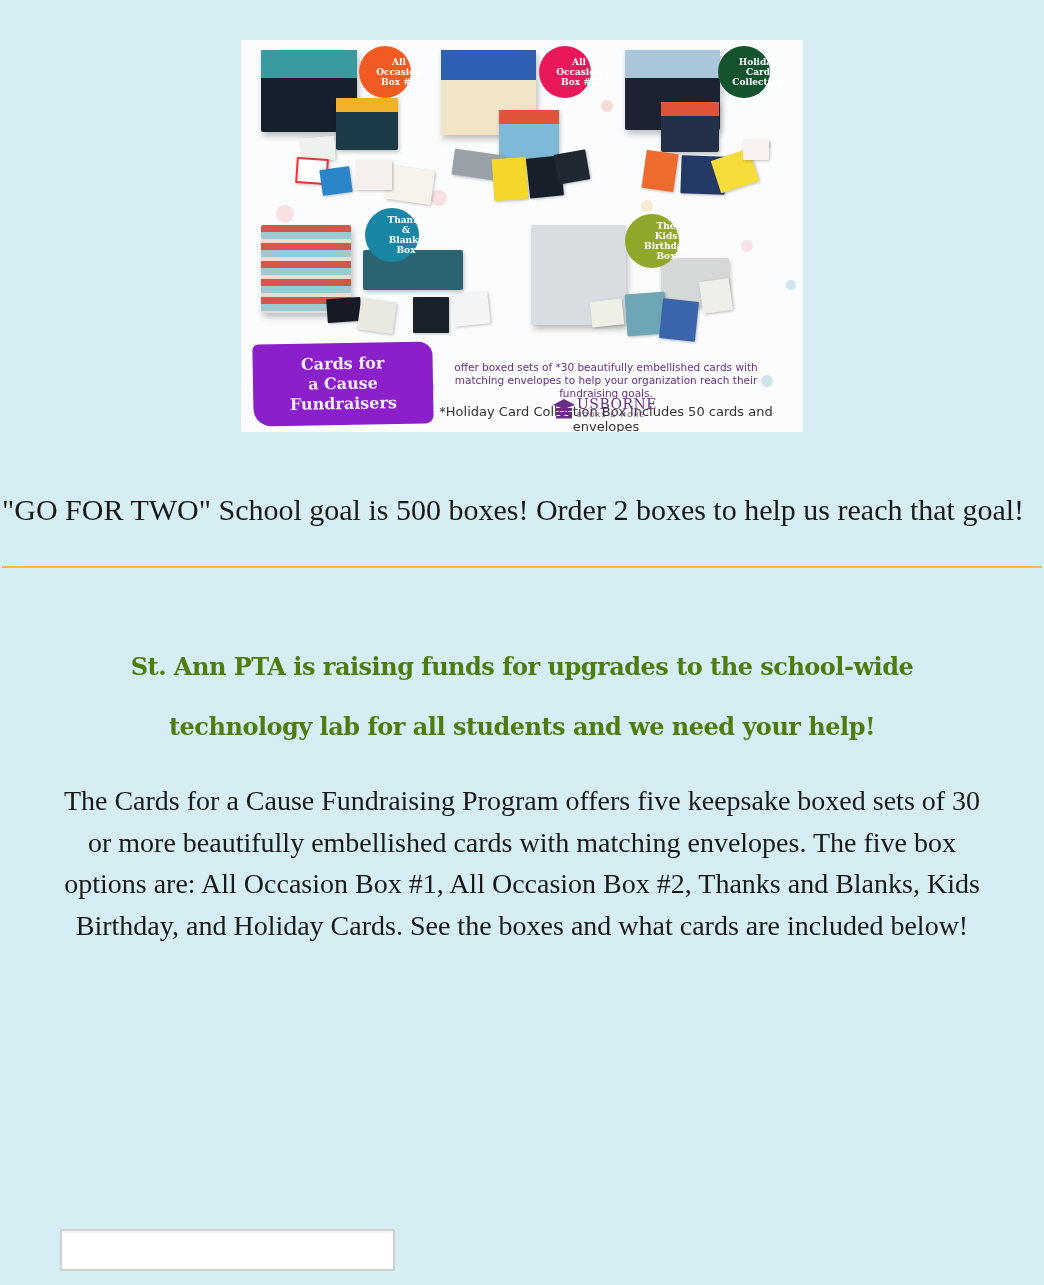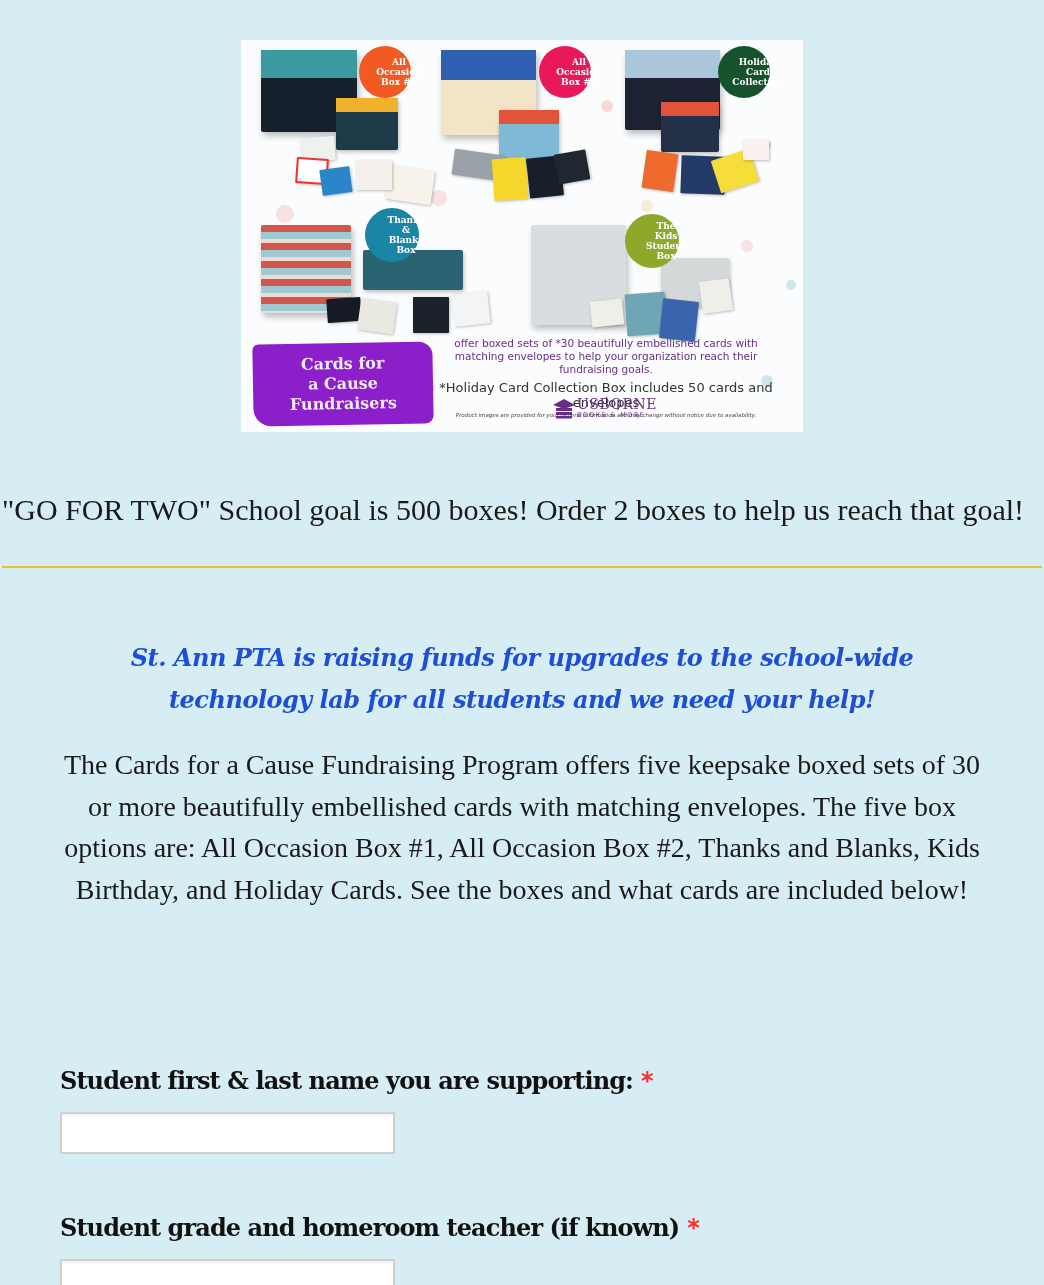--- a/index.html
+++ b/index.html
@@ -60,21 +60,21 @@
       white-space: pre-line;
     }
     .promo-text {
       position: absolute;
       left: 190px; top: 297px;
       width: 350px;
       text-align: center;
       color: #6a2d86;
       font-family: "DejaVu Sans", sans-serif;
     }
-    .promo-main { font-size: 10.5px; line-height: 13px; }
+    .promo-main { font-size: 10.5px; line-height: 13px; margin-top: 24px; }
     .promo-note { font-size: 13px; color: #333; margin-top: 4px; }
     .promo-fine { font-size: 5.5px; color: #444; font-style: italic; margin-top: 2px; }
     .usborne {
       position: absolute;
       left: 310px; top: 357px;
       display: flex; align-items: center; 
       color: #6a2d86;
     }
     .usborne-mark { width: 26px; height: 22px; }
     .usborne-name { font-family: "DejaVu Serif", serif; font-size: 14px; line-height: 13px; letter-spacing: .5px; }
@@ -111,25 +111,24 @@
 
     
     .intro {
       position: absolute;
       left: 60px; top: 637px;
       width: 924px;
       text-align: center;
     }
     .intro-lead {
       font-family: "DejaVu Serif", serif;
-      font-style: italic;
       font-weight: bold;
       font-size: 24px;
-      line-height: 42px;
-      color: #1d4ed8;
+      line-height: 60px;
+      color: #4d7c0f;
       letter-spacing: -0.5px;
     }
     .intro-body {
       margin-top: 23px;
       font-family: "Liberation Serif", serif;
       font-size: 28px;
       line-height: 41.5px;
       color: #1a1a1a;
     }
 
@@ -244,21 +243,21 @@
 
     <div class="box-group">
       <div class="box-big" style="left:290px;top:185px;width:95px;height:100px;background:#d7dde0;"></div>
       <div class="box-small" style="left:420px;top:218px;width:68px;height:48px;background:#d5d8d8;"></div>
       <div class="card" style="left:350px;top:260px;width:32px;height:26px;background:#f0efe6;transform:rotate(-6deg)"></div>
       <div class="card" style="left:385px;top:253px;width:40px;height:42px;background:#6fa6b6;transform:rotate(-4deg)"></div>
       <div class="card" style="left:420px;top:260px;width:36px;height:40px;background:#3a64ab;transform:rotate(6deg)"></div>
       <div class="card" style="left:460px;top:240px;width:30px;height:32px;background:#f0eee8;transform:rotate(-8deg)"></div>
     </div>
     <div class="badge" style="left:384px;top:174px;width:54px;height:54px;background:#8fa82a;">The Kids
-Student
+Birthday
 Box</div>
 
     <div class="cause-brush">Cards for
 a Cause
 Fundraisers</div>
 
     <div class="promo-text">
       <div class="promo-main">offer boxed sets of *30 beautifully embellished cards with matching envelopes to help your organization reach their fundraising goals.</div>
       <div class="promo-note">*Holiday Card Collection Box includes 50 cards and envelopes</div>
       <div class="promo-fine">Product images are provided for your general information and may change without notice due to availability.</div>
@@ -280,27 +279,18 @@
 
   <div class="form-subtitle">"GO FOR TWO" School goal is 500 boxes! Order 2 boxes to help us reach that goal!</div>
 
   <div class="divider"></div>
 
   <div class="intro">
     <p class="intro-lead">St. Ann PTA is raising funds for upgrades to the school-wide technology lab for all students and we need your help!</p>
     <p class="intro-body">The Cards for a Cause Fundraising Program offers five keepsake boxed sets of 30 or more beautifully embellished cards with matching envelopes. The five box options are: All Occasion Box #1, All Occasion Box #2, Thanks and Blanks, Kids Birthday, and Holiday Cards. See the boxes and what cards are included below!</p>
   </div>
 
-  <div class="field" style="top:1066px;">
-    <label class="field-label">
-      <span>Student first &amp; last name you are supporting:</span><span class="required-star">*</span>
-    </label>
+
+  <div class="field" style="top:1213px;">
     <input class="text-input" type="text" style="margin-top: 16px;" value="">
   </div>
 
-  <div class="field" style="top:1213px;">
-    <label class="field-label">
-      <span>Student grade and homeroom teacher (if known)</span><span class="required-star">*</span>
-    </label>
-    <input class="text-input" type="text" style="margin-top: 16px;" value="">
-  </div>
-
 </div>
 
 </body></html>

